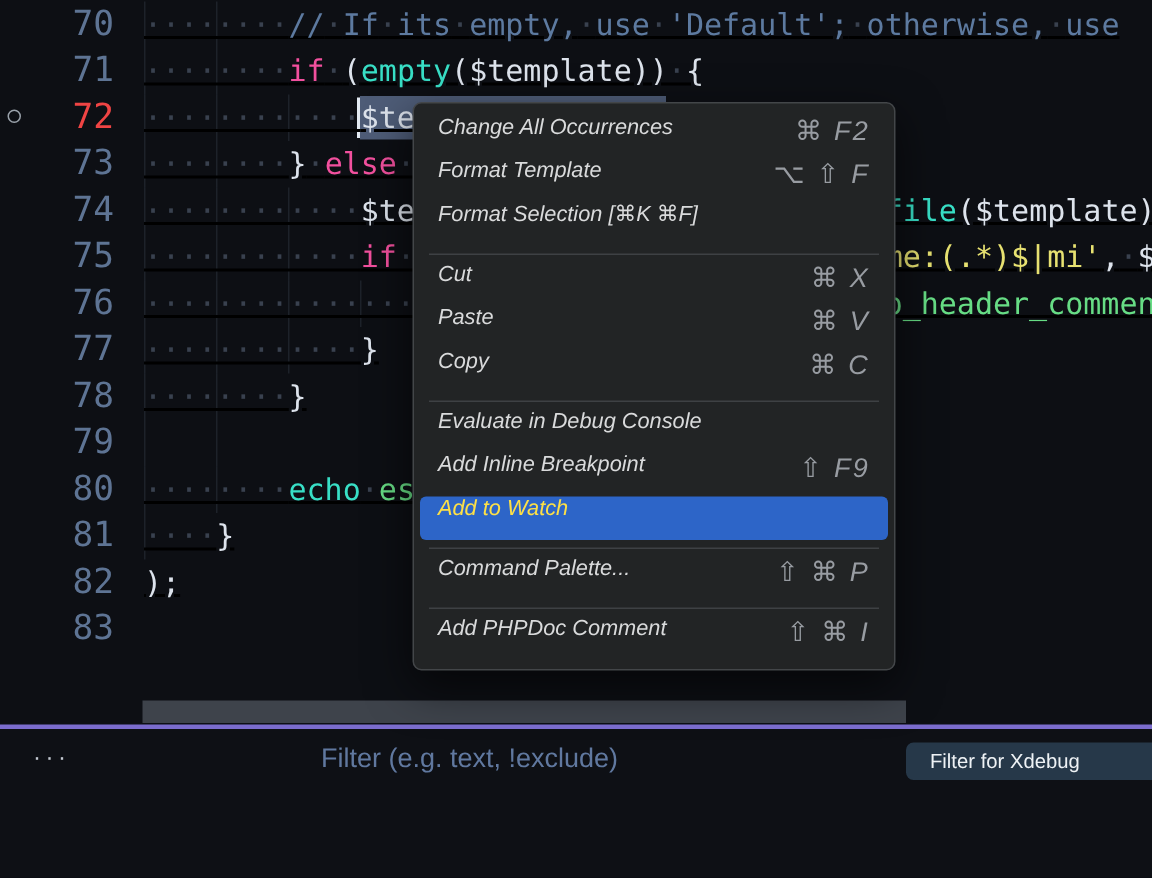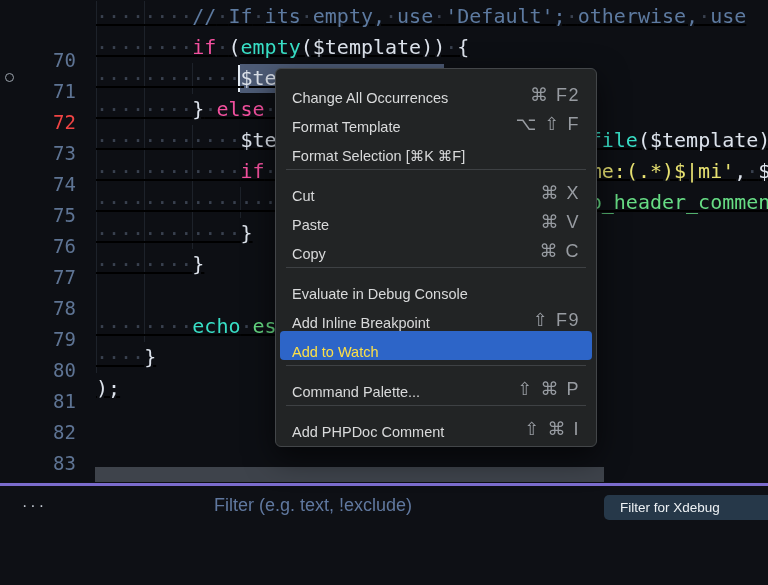--- a/index.html
+++ b/index.html
@@ -4,39 +4,39 @@
 <style>
   * { margin:0; padding:0; box-sizing:border-box; }
   html,body { background:#0d0f14; }
   .screen{ position:relative; width:768px; height:585px; background:#0d0f14; overflow:hidden;
            font-family:"DejaVu Sans Mono", monospace; }
 
   
   .code-lines{ position:absolute; left:0; top:1px; width:768px; }
   .cl{ position:relative; height:31px; white-space:pre; }
   .gut{ position:absolute; left:0; top:0; width:96px; height:31px; }
-  .ln{ position:absolute; right:20px; top:0; line-height:31px; font-size:19px; color:#5e7494;margin-top:44px; }
+  .ln{ position:absolute; right:20px; top:0; line-height:31px; font-size:23px; color:#5e7494; }
   .ln.act{ color:#ef4444; }
   .bp{ position:absolute; left:5px; top:10px; width:9px; height:9px; border:1.5px solid #9aa2ab;
        border-radius:50%; }
   .codeln{ position:absolute; left:96px; top:0; right:-300px; height:31px; line-height:31px;
            font-size:20px; letter-spacing:0; }
   .codeln .txt{ position:relative;text-decoration:underline; }
   .guide{ position:absolute; top:0; bottom:0; width:1px; background:rgba(140,162,195,.13); }
   .selbox{ position:absolute; top:1px; height:29px; background:#4e5c77; }
   .cursor{ position:absolute; top:2px; width:2px; height:27px; background:#e3eaf2; }
   .ws{ color:#39414f; } .cm{ color:#5d7aa0; } .kw{ color:#f2509e; } .fn{ color:#38dfc6; }
   .fng{ color:#67dd85; } .str{ color:#e7e171; } .tx{ color:#dde3ec; }
 
   
   .menu{ position:absolute; left:275px; top:68px; width:322px; background:#222425;
          border:1px solid #434649; border-radius:6px; box-shadow:0 10px 30px rgba(0,0,0,.6);
          padding:8px 0 6px 0; z-index:6; font-family:"Liberation Sans","DejaVu Sans",sans-serif; }
-  .mi{ height:29px; display:flex; align-items:flex-end; padding:0 12px; margin:0 4px;
-       border-radius:4px; color:#d9dadb; font-size:14.5px; }
+  .mi{ height:29px; display:flex; align-items:flex-start; padding:0 12px; margin:0 4px;
+       border-radius:4px; color:#d9dadb; font-size:14.5px;font-style:italic; }
   .mi .lbl{ white-space:pre; }
   .mi .sc{ margin-left:auto; color:#989ca2; font-size:18px; letter-spacing:1.5px; }
   .mi.hl{ background:#2d65c8; color:#fde047; }
   .msep{ height:1px; background:#3e4144; margin:5px 10px; }
 
   
   .hscroll{ position:absolute; left:95px; top:467px; width:509px; height:15px; background:#3e434b; z-index:4; }
   .pborder{ position:absolute; left:0; top:483px; width:768px; height:3px; background:#7b6ccd; z-index:7; }
   .panel{ position:absolute; left:0; top:486px; width:768px; height:99px; background:#0e1015; z-index:5; }
   .more{ position:absolute; left:22px; top:12px; color:#c3c9d2; font-size:16px; letter-spacing:3px;

